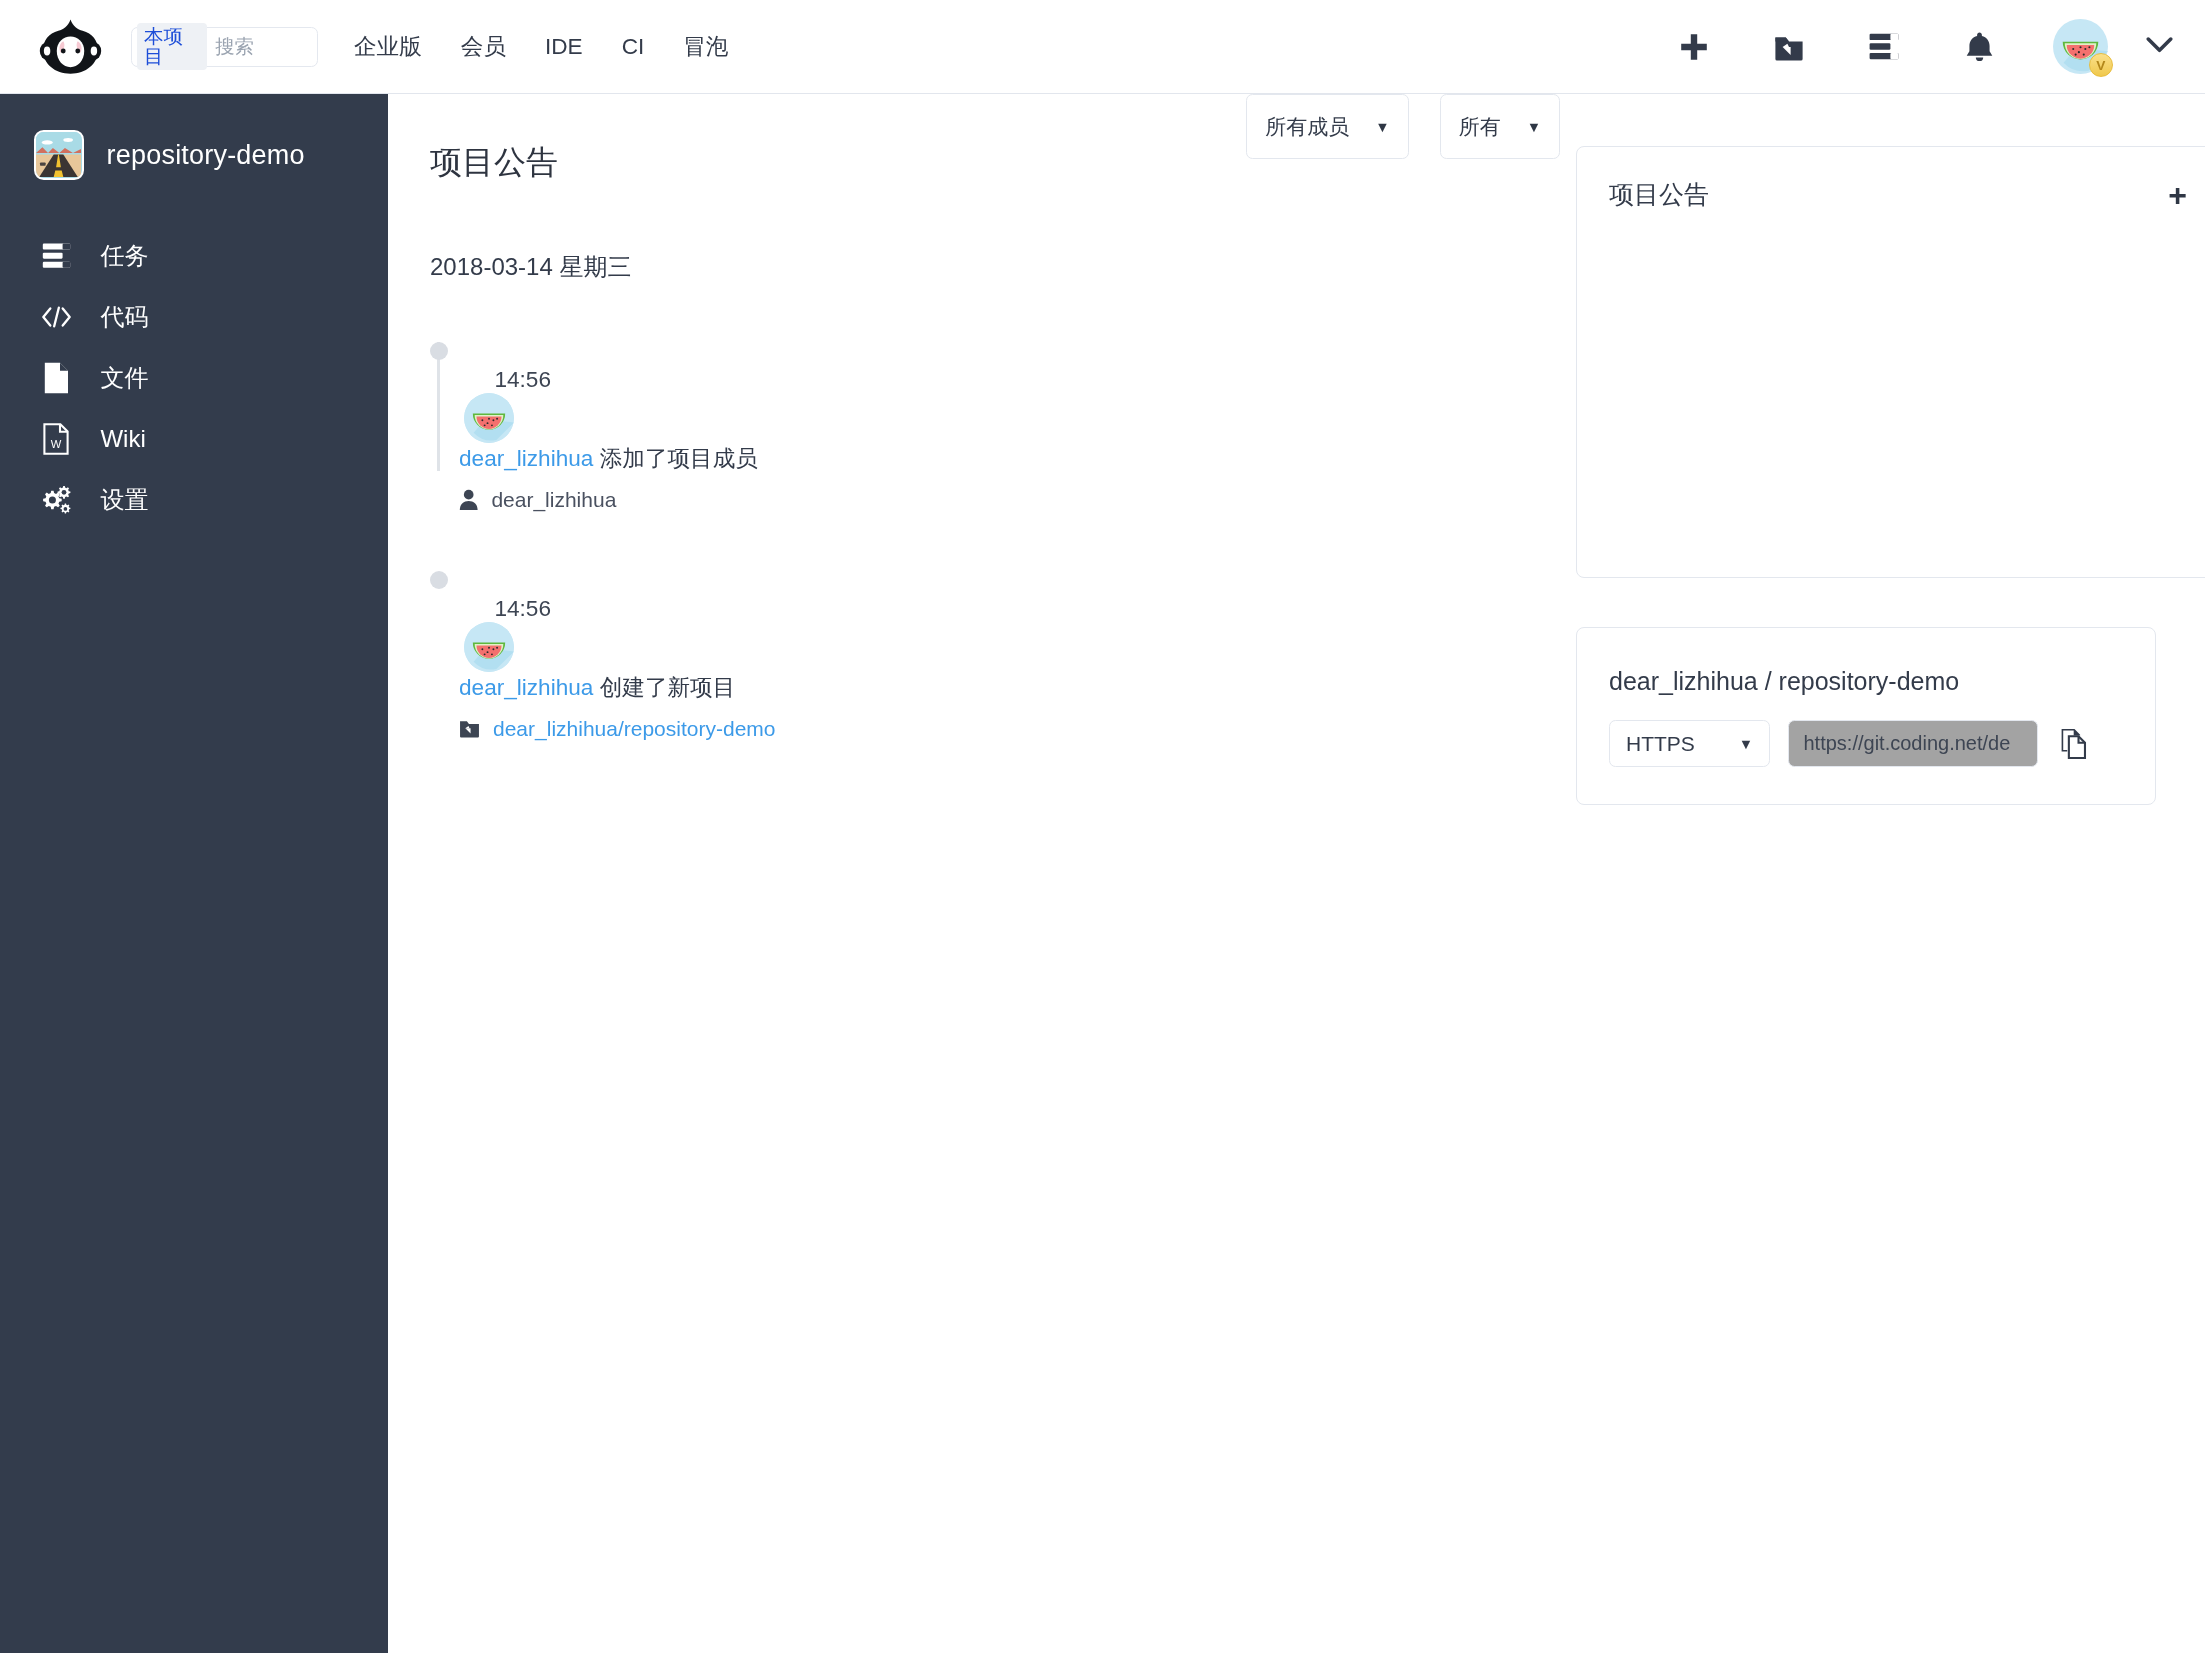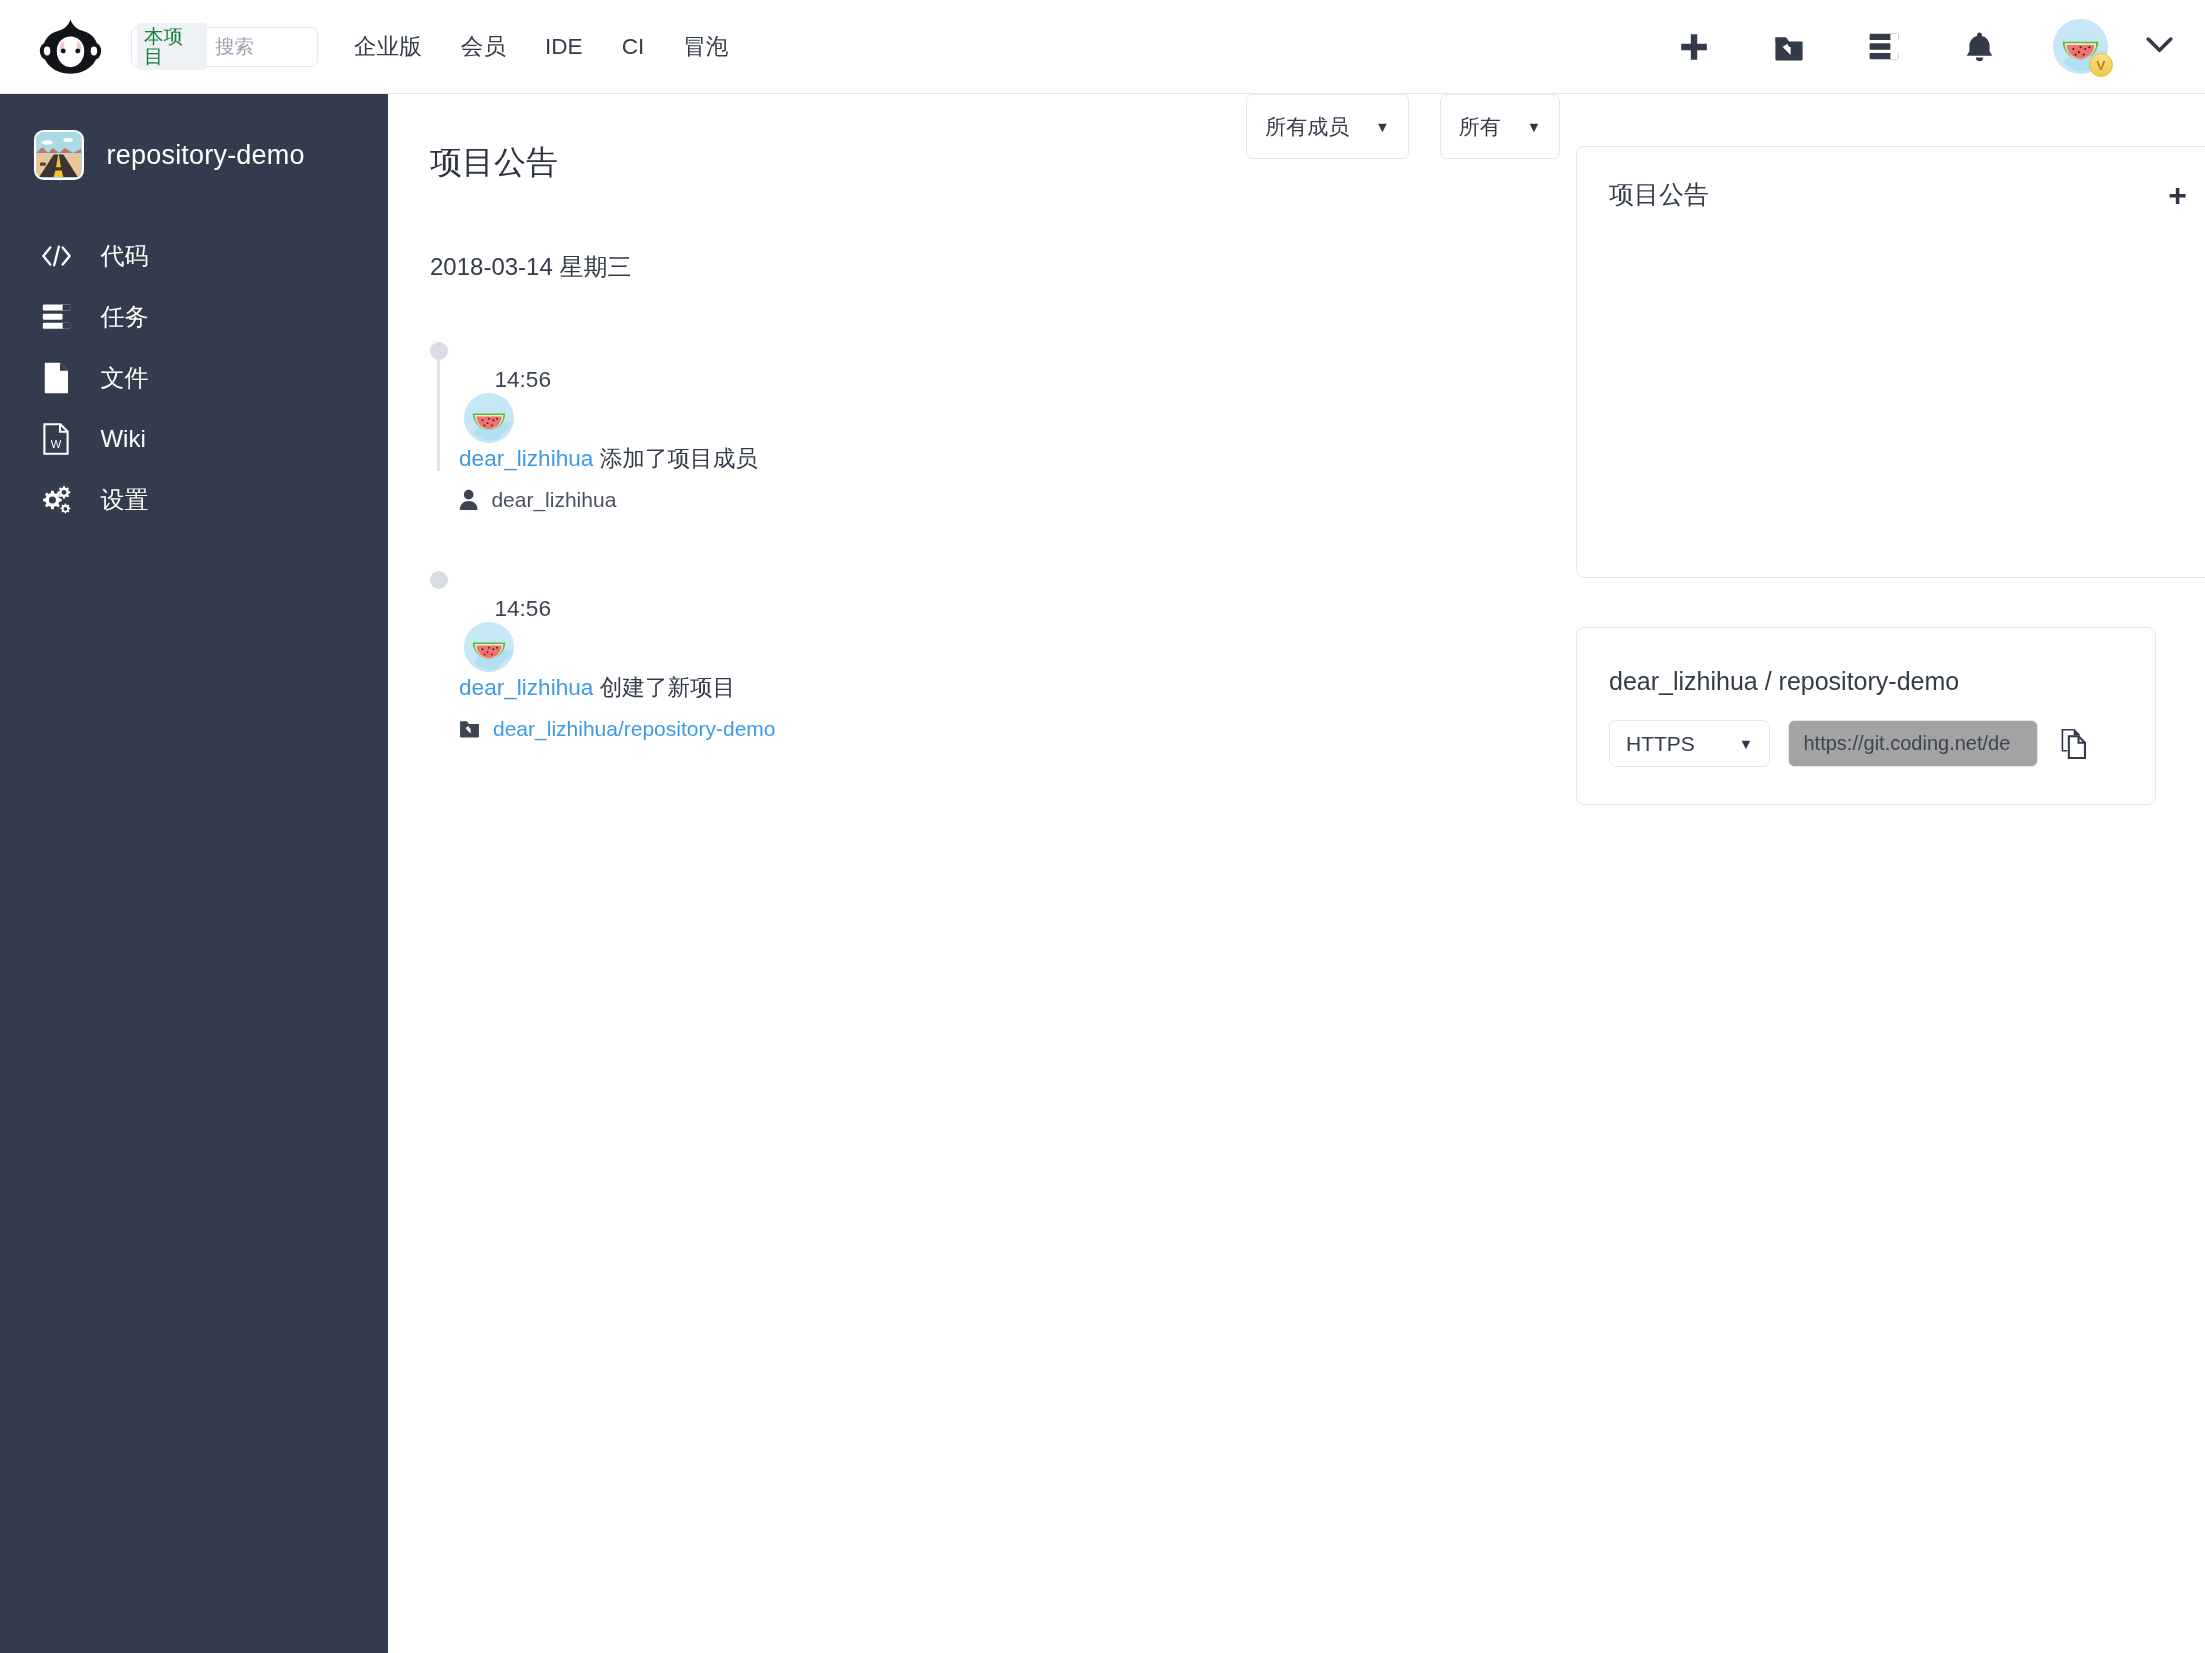--- a/index.html
+++ b/index.html
@@ -25,21 +25,21 @@
   }
   .search-box {
     margin-left: 24px;
     width: 187px; height: 40px;
     border: 1.6px solid #e4e8ef; border-radius: 6.5px;
     background: #fff;
     display: flex; align-items: center;
     padding: 0 4.8px;
   }
   .search-scope {
-    background: #eef1f5; color: #15803d;
+    background: #eef1f5; color: #1d4ed8;
     border-radius: 4px;
     font-size: 19.4px;
     padding: 4px 7.3px;
     line-height: 1;
   }
   .search-input {
     border: none; outline: none; background: transparent;
     font-size: 19.4px; color: #9aa3b0;
     font-family: inherit;
     padding-left: 8px; width: 105px;
@@ -326,40 +326,40 @@
         <rect x="5" y="38" width="7" height="4" rx="1" fill="#4a4441"></rect>
       </svg>
     </div>
     <div class="proj-name">repository-demo</div>
   </div>
 
   <div class="nav-list">
 
     <div class="nav-item">
       <span class="nav-ico">
-        <svg width="31" height="24" viewBox="0 0 40 30">
-          <path d="M12 4 L3 15 L12 26" stroke="#fff" stroke-width="3" fill="none" stroke-linecap="round" stroke-linejoin="round"></path>
-          <path d="M28 4 L37 15 L28 26" stroke="#fff" stroke-width="3" fill="none" stroke-linecap="round" stroke-linejoin="round"></path>
-          <path d="M23 3 L17 27" stroke="#fff" stroke-width="3" fill="none" stroke-linecap="round"></path>
-        </svg>
-      </span>
-      <span class="nav-label">代码</span>
-    </div>
-
-    <div class="nav-item">
-      <span class="nav-ico">
         <svg width="31" height="27.4" viewBox="0 0 40 36">
           <rect x="2" y="2" width="36" height="8" rx="1.5" fill="#fff"></rect>
           <rect x="2" y="14" width="26" height="8" rx="1.5" fill="#fff"></rect>
           <rect x="2" y="26" width="36" height="8" rx="1.5" fill="#fff"></rect>
           <rect x="28" y="2" width="10" height="8" rx="1.5" fill="#333c4c"></rect>
           <rect x="28" y="26" width="10" height="8" rx="1.5" fill="#333c4c"></rect>
         </svg>
       </span>
       <span class="nav-label">任务</span>
+    </div>
+
+    <div class="nav-item">
+      <span class="nav-ico">
+        <svg width="31" height="24" viewBox="0 0 40 30">
+          <path d="M12 4 L3 15 L12 26" stroke="#fff" stroke-width="3" fill="none" stroke-linecap="round" stroke-linejoin="round"></path>
+          <path d="M28 4 L37 15 L28 26" stroke="#fff" stroke-width="3" fill="none" stroke-linecap="round" stroke-linejoin="round"></path>
+          <path d="M23 3 L17 27" stroke="#fff" stroke-width="3" fill="none" stroke-linecap="round"></path>
+        </svg>
+      </span>
+      <span class="nav-label">代码</span>
     </div>
 
     <div class="nav-item">
       <span class="nav-ico">
         <svg width="26" height="32" viewBox="0 0 32 40">
           <path d="M2 1 h19 l10 10 v28 h-29 z" fill="#ffffff"></path>
           <path d="M21 1 v10 h10 z" fill="#333c4c"></path>
         </svg>
       </span>
       <span class="nav-label">文件</span>

